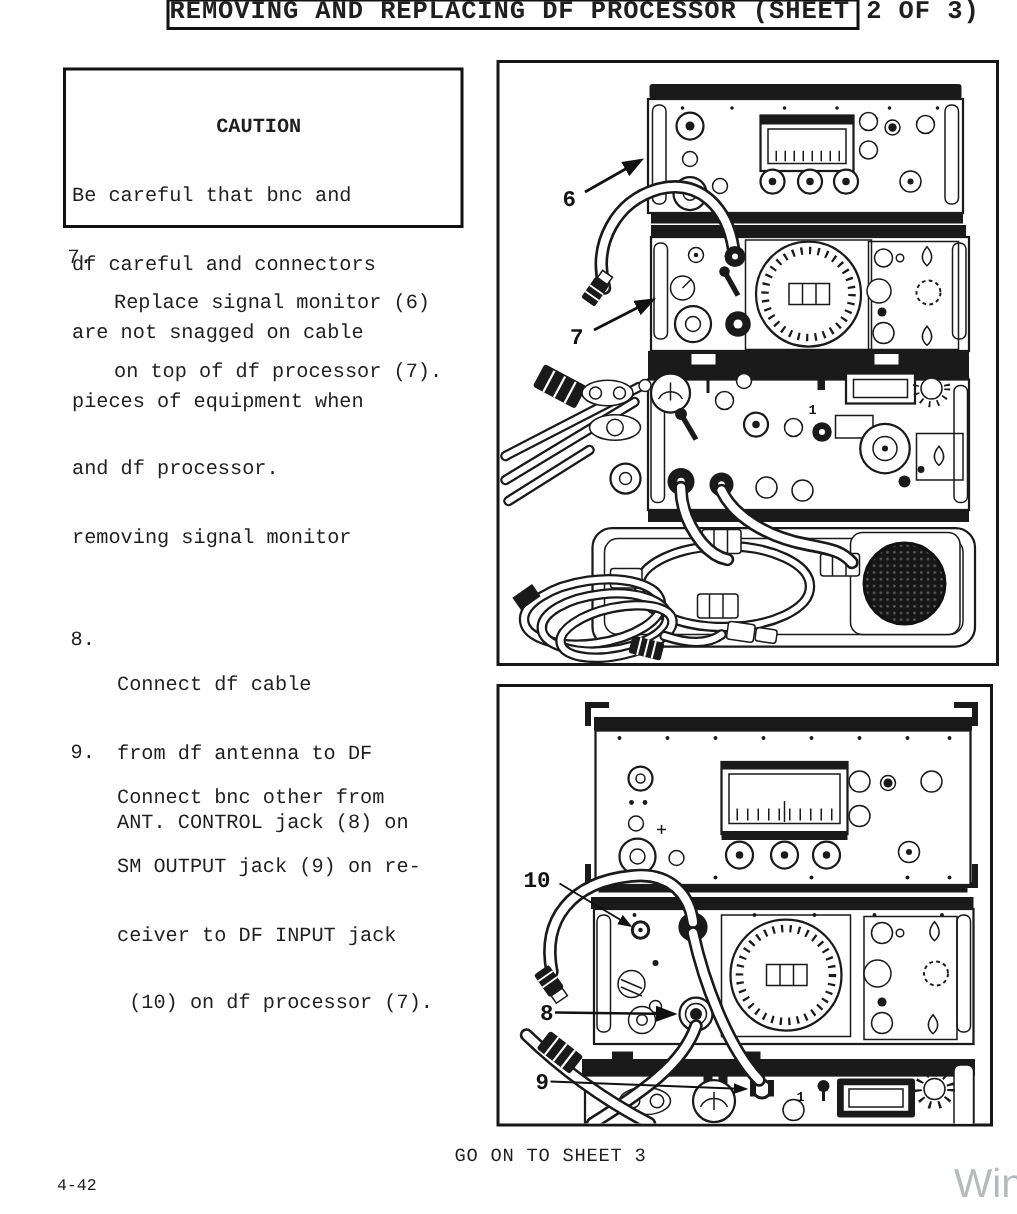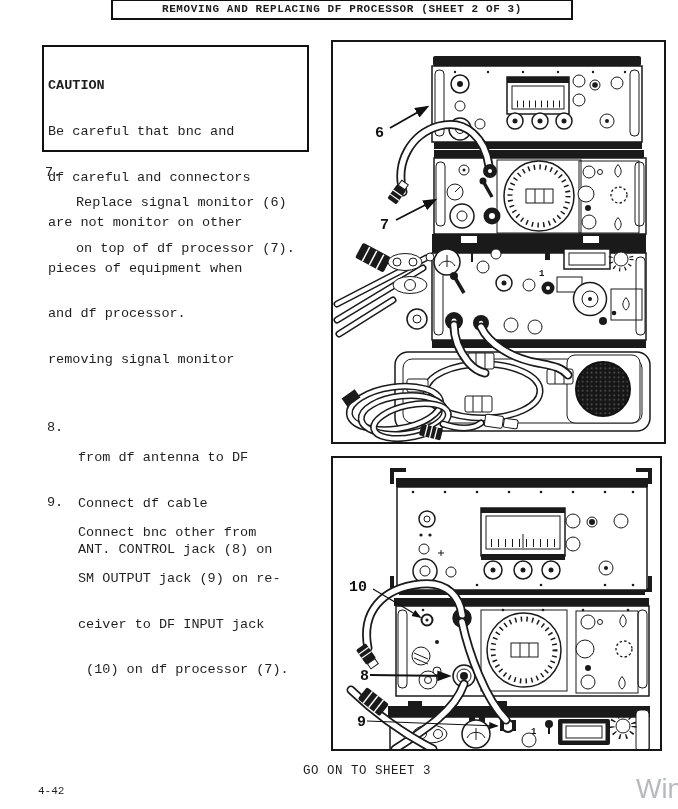--- a/index.html
+++ b/index.html
@@ -3,28 +3,28 @@
 <meta charset="utf-8">
 <style>
   html,body{margin:0;padding:0;background:#fff;}
   .page{
     position:relative;width:678px;height:809px;background:#ffffff;overflow:hidden;
     font-family:"Liberation Mono","DejaVu Sans Mono",monospace;color:#1f1f1f;
   }
   .title-box{
     position:absolute;left:111px;top:0;width:462px;height:20px;box-sizing:border-box;
     border:2px solid #111;border-top-width:1px;
-    font-weight:bold;font-size:11px;line-height:16px;text-align:center;letter-spacing:.6px;
+    font-weight:bold;font-size:17px;line-height:16px;text-align:center;letter-spacing:.6px;
     white-space:pre;
   }
   .caution-box{
     position:absolute;left:42px;top:45px;width:267px;height:107px;box-sizing:border-box;
     border:2px solid #111;padding:1px 0 0 4px;font-size:13.5px;line-height:15.2px;white-space:pre;
   }
-  .caution-heading{font-weight:bold;padding-right:10px;}
+  .caution-heading{font-weight:bold;text-align:center;padding-right:10px;}
   .step{position:absolute;display:flex;font-size:13.5px;line-height:15.2px;white-space:pre;}
   .step-num{width:31px;flex:0 0 31px;}
   .step7{left:45px;top:165px;}
   .step8{left:47px;top:420px;}
   .step9{left:47px;top:495px;}
   .figure{position:absolute;border:2px solid #161616;background:#fff;box-sizing:border-box;}
   .fig1{left:331px;top:40px;width:335px;height:404px;}
   .fig2{left:331px;top:456px;width:331px;height:295px;}
   .figure svg{display:block;width:100%;height:100%;}
   .goon{position:absolute;left:303px;top:764px;font-size:12.5px;letter-spacing:.5px;white-space:pre;text-align:right;}
@@ -53,39 +53,39 @@
 <body>
 
 <div class="page">
 
   <div class="title-box">REMOVING AND REPLACING DF PROCESSOR (SHEET 2 OF 3)</div>
 
   <div class="caution-box">
     <div class="caution-heading">CAUTION</div>
     <div>Be careful that bnc and</div>
     <div>df careful and connectors</div>
-    <div>are not monitor on other</div>
+    <div>are not snagged on cable</div>
     <div>pieces of equipment when</div>
     <div>and df processor.</div>
     <div>removing signal monitor</div>
   </div>
 
   <div class="step step7">
     <span class="step-num">7.</span>
     <div>
       <div>Replace signal monitor (6)</div>
       <div>on top of df processor (7).</div>
     </div>
   </div>
 
   <div class="step step8">
     <span class="step-num">8.</span>
     <div>
+      <div>Connect df cable</div>
       <div>from df antenna to DF</div>
-      <div>Connect df cable</div>
       <div>ANT. CONTROL jack (8) on</div>
     </div>
   </div>
 
   <div class="step step9">
     <span class="step-num">9.</span>
     <div>
       <div>Connect bnc other from</div>
       <div>SM OUTPUT jack (9) on re-</div>
       <div>ceiver to DF INPUT jack</div>

